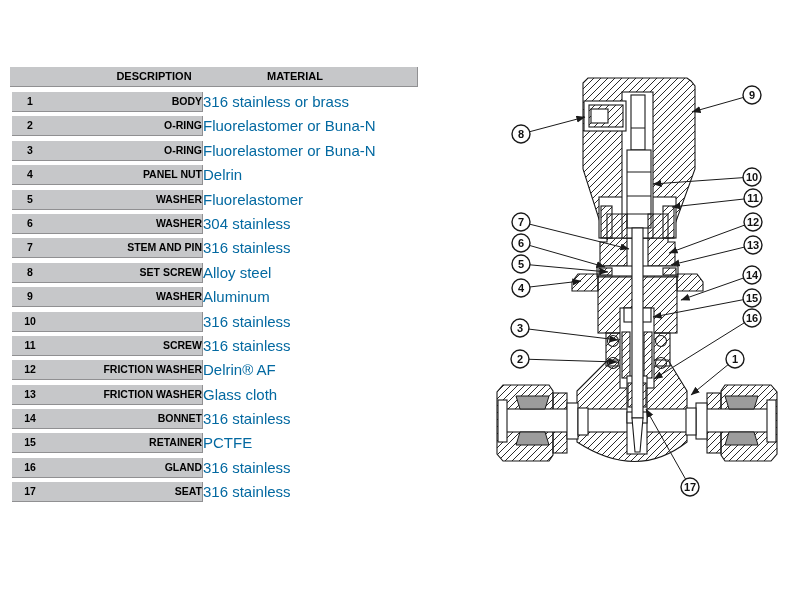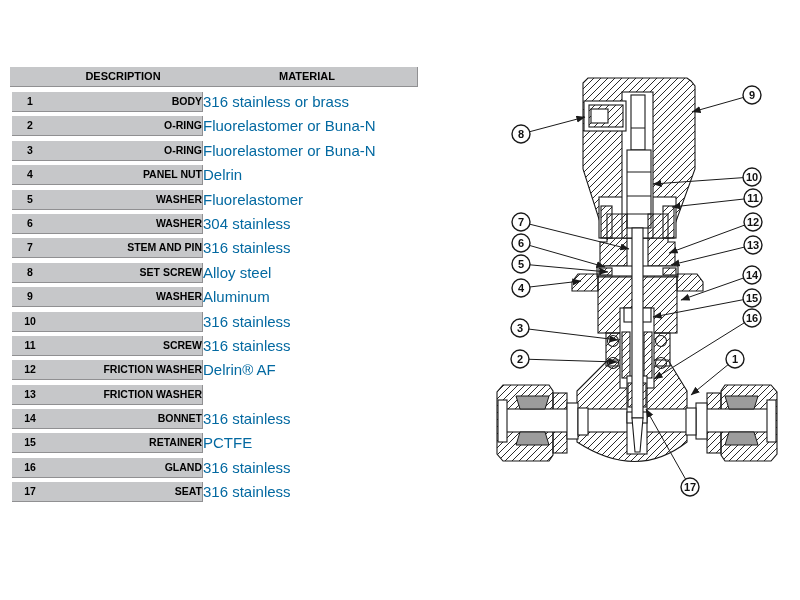--- a/index.html
+++ b/index.html
@@ -4,22 +4,22 @@
 <style>
   html,body{margin:0;padding:0;background:#fff;}
   #page{position:relative;width:800px;height:600px;background:#fff;overflow:hidden;
         font-family:"Liberation Sans",sans-serif;color:#000;}
 
   
   #parts-table{position:absolute;left:10px;top:67px;width:407px;}
   .hdr-row{display:flex;width:407px;height:19px;background:var(--bar);
            border-right:1.5px solid var(--edge);border-bottom:1.5px solid var(--edge);
            margin-bottom:5px;}
-  .hdr-desc{width:226px;text-align:center;font-weight:bold;font-size:11px;line-height:19px;}
-  .hdr-mat{width:142px;text-align:center;font-weight:bold;font-size:11px;line-height:19px;}
+  .hdr-desc{width:226px;text-align:center;font-weight:bold;font-size:11px;line-height:19px;padding-left:31px;}
+  .hdr-mat{width:142px;text-align:left;font-weight:bold;font-size:11px;line-height:19px;}
   .p-row{display:flex;height:19px;margin:0 0 5.4px 2px;}
   .p-bar{display:flex;width:190px;height:19px;background:var(--bar);
          border-right:1.5px solid var(--edge);border-bottom:1.5px solid var(--edge);}
   .p-num{width:36px;text-align:center;font-weight:bold;font-size:10.5px;line-height:19px;}
   .p-desc{flex:1;text-align:right;font-weight:bold;font-size:10.5px;line-height:19px;}
   .p-mat{width:200px;font-size:15px;line-height:19px;color:#0369a1;}
 
   
   #valve-svg{position:absolute;left:488px;top:60px;}
   .h{fill:url(#hatch);stroke:#1a1a1a;stroke-width:1.1;}
@@ -123,20 +123,21 @@
        <div class="p-num">12</div>
        <div class="p-desc">FRICTION WASHER</div>
      </div>
      <div class="p-mat">Delrin® AF</div>
         </div>
         <div class="p-row">
           <div class="p-bar">
        <div class="p-num">13</div>
        <div class="p-desc">FRICTION WASHER</div>
      </div>
+     <div class="p-mat">Glass cloth</div>
         </div>
         <div class="p-row">
           <div class="p-bar">
        <div class="p-num">14</div>
        <div class="p-desc">BONNET</div>
      </div>
      <div class="p-mat">316 stainless</div>
         </div>
         <div class="p-row">
           <div class="p-bar">

